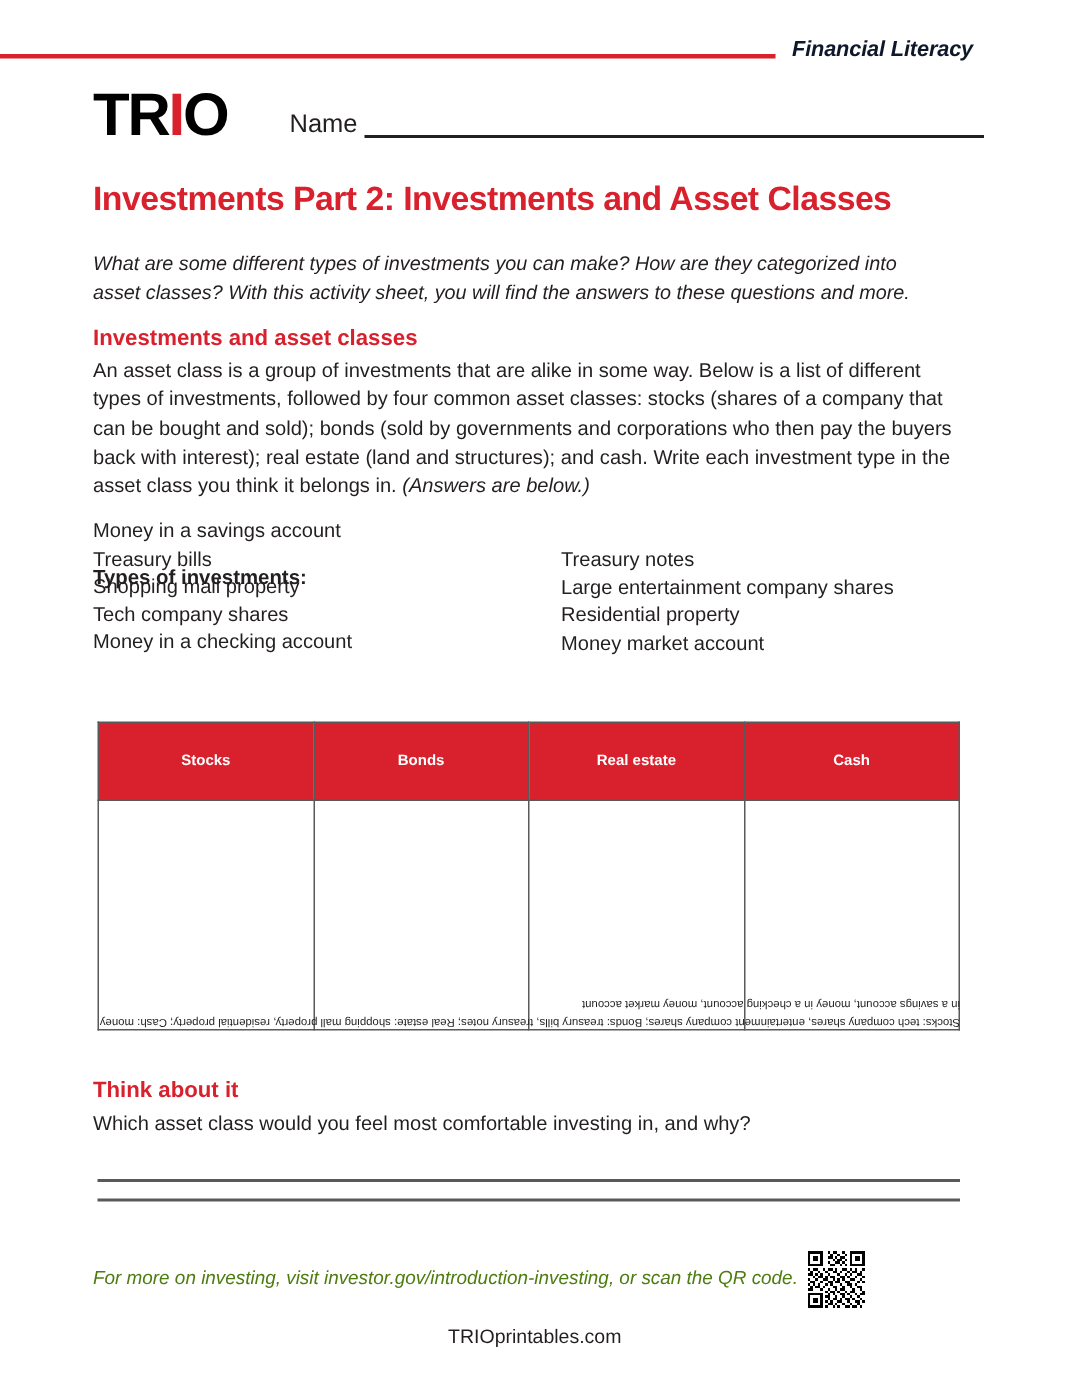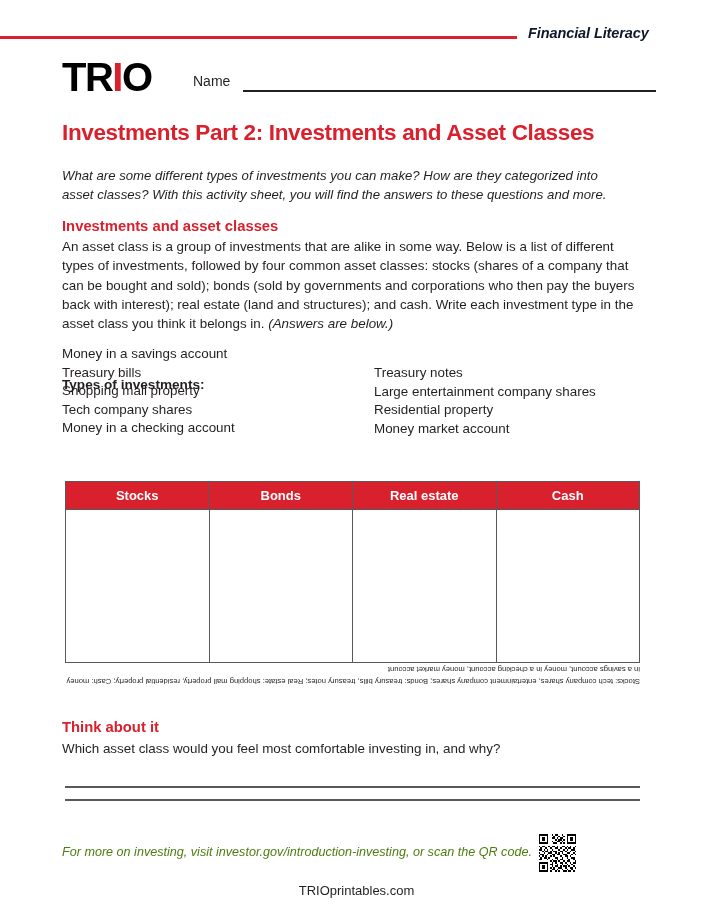--- a/index.html
+++ b/index.html
@@ -51,21 +51,21 @@
     white-space: nowrap;
   }
   .logo .red-i {
     color: #d9202d;
   }
 
   .name-label {
     position: absolute;
     left: 193px;
     top: 73px;
-    font-size: 14px;
+    font-size: 17px;
     font-weight: normal;
     color: #231f20;
     white-space: nowrap;
   }
   .name-rule {
     position: absolute;
     left: 243px;
     top: 90px;
     width: 413px;
     height: 1.5px;
@@ -145,26 +145,26 @@
     position: absolute;
     left: 65px;
     top: 481px;
     width: 575px;
     border-collapse: collapse;
     table-layout: fixed;
   }
   .tbl th {
     background: #d9202d;
     color: #ffffff;
-    font-size: 13px;
+    font-size: 10px;
     font-weight: bold;
     height: 19px;
     text-align: center;
     border: 1px solid #58595b;
-    padding: 4px;
+    padding: 16px;
   }
   .tbl td {
     height: 152px;
     border: 1px solid #58595b;
     background: #ffffff;
     padding: 0;
   }
 
   
   .answers {

